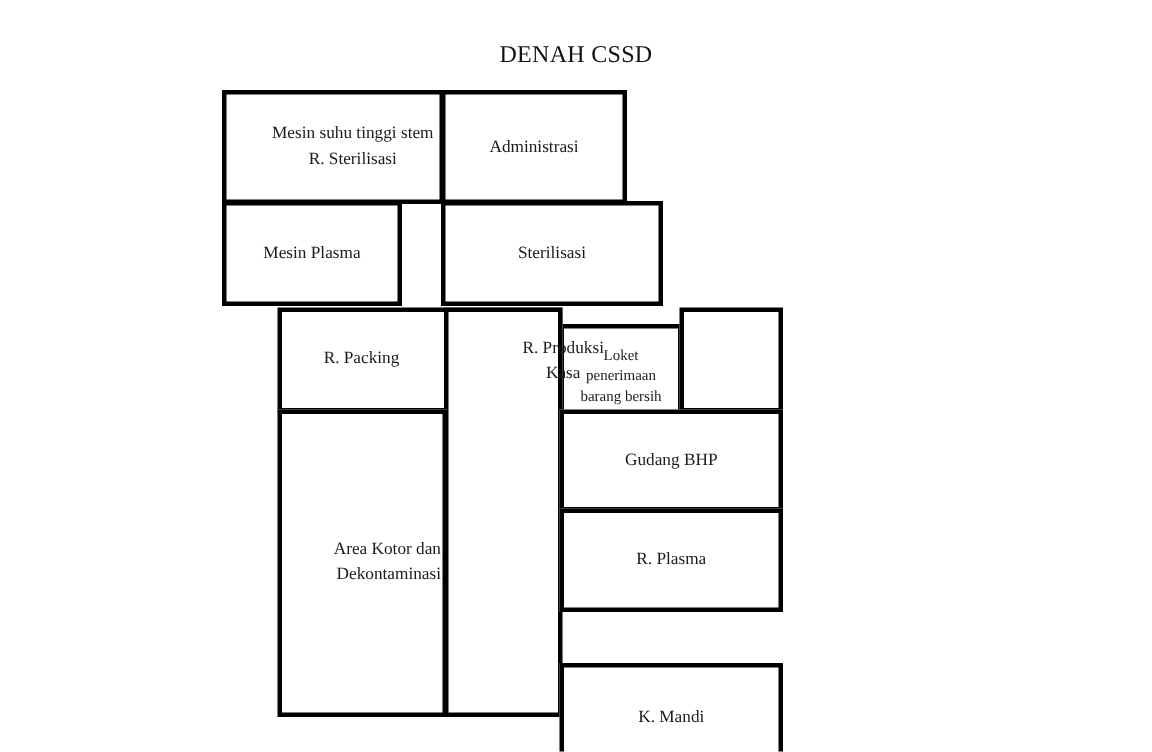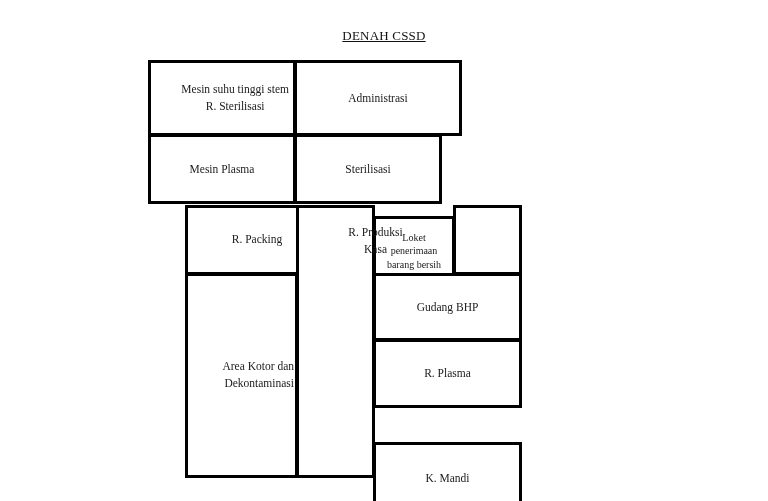--- a/index.html
+++ b/index.html
@@ -21,25 +21,24 @@
     width: 768px;
     height: 501px;
     background: #ffffff;
   }
   #plan-title {
     position: absolute;
     left: 0;
     top: 28px;
     width: 768px;
     text-align: center;
-    font-size: 13px;
+    font-size: 16px;
     letter-spacing: 0.2px;
     font-family: "Liberation Serif", "DejaVu Serif", serif;
     color: #111111;
-    text-decoration: underline;
   }
 
   
   .room {
     position: absolute;
     box-sizing: border-box;
     border: 3px solid #000000;
     background: #ffffff;
     display: flex;
     align-items: center;
@@ -52,22 +51,22 @@
   }
   .room .label {
     display: block;
     padding: 0 4px;
     white-space: pre-line;
   }
   .room.small-text { font-size: 10px; line-height: 1.35; }
 
   
   #room-sterilisasi { left:148px; top:60px;  width:148px; height:76px;justify-content:flex-end; }
-  #room-administrasi{ left:294px; top:60px;  width:168px; height:76px; }
-  #room-plasma      { left:148px; top:134px; width:148px; height:70px; }
+  #room-administrasi{ left:294px; top:60px;  width:124px; height:76px; }
+  #room-plasma      { left:148px; top:134px; width:120px; height:70px; }
   #room-distribusi  { left:294px; top:134px; width:148px; height:70px; }
 
   
   #room-packing-produksi { left:185px; top:205px; width:190px; height:70px; }
   #room-loket   { left:373px; top:216px; width:82px;  height:70px; }
   #room-empty   { left:453px; top:205px; width:69px;  height:70px; }
 
   
   #room-area-kotor { left:185px; top:273px; width:113px; height:205px; }
   #corridor-produksi { left:296px; top:205px; width:79px; height:273px; }
@@ -80,21 +79,21 @@
   
   .free-label {
     position: absolute;
     text-align: center;
     font-size: 11.5px;
     line-height: 1.45;
     color: #1a1a1a;
     white-space: pre-line;
     font-family: "Liberation Serif", "DejaVu Serif", serif;
   }
-  #label-packing  { left:185px; top:231px; width:112px;padding-left:16px; }
+  #label-packing  { left:185px; top:231px; width:112px; }
   #label-produksi { left:296px; top:224px; width:79px;padding-left:40px;  }
   #label-area-kotor { left:190px; top:358px; width:104px;text-align:right; }
 </style>
 </head>
 <body>
 
 <div id="canvas">
 
   <div id="plan-title">DENAH CSSD</div>
 

